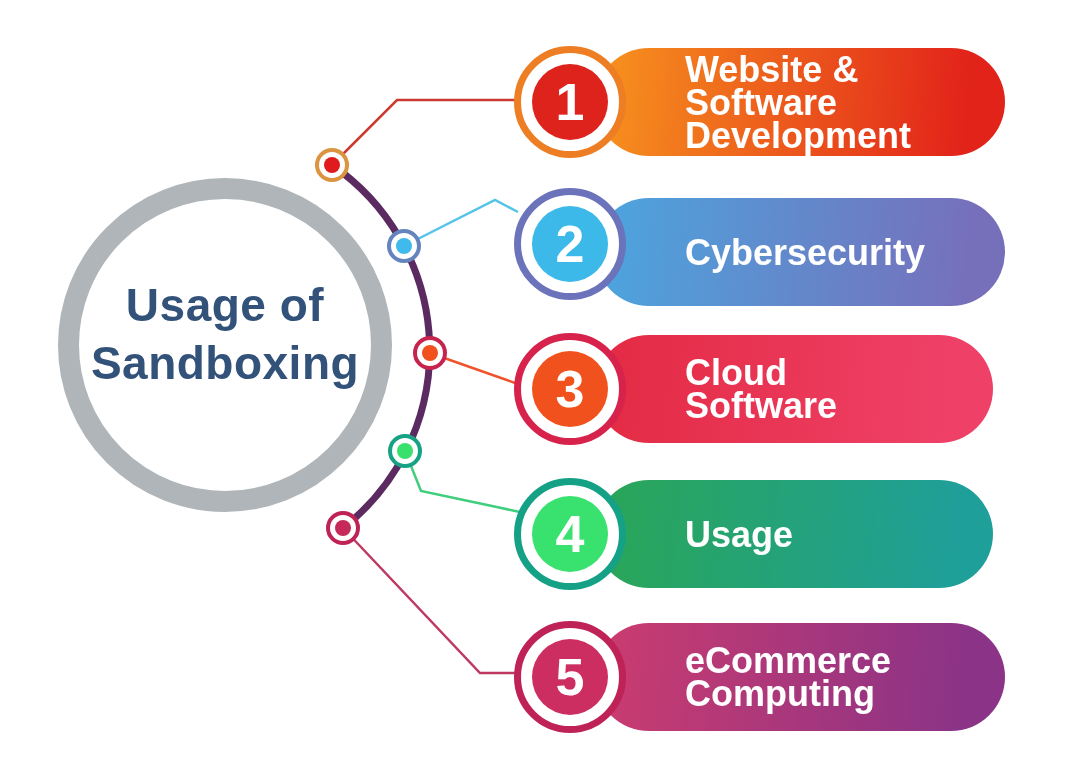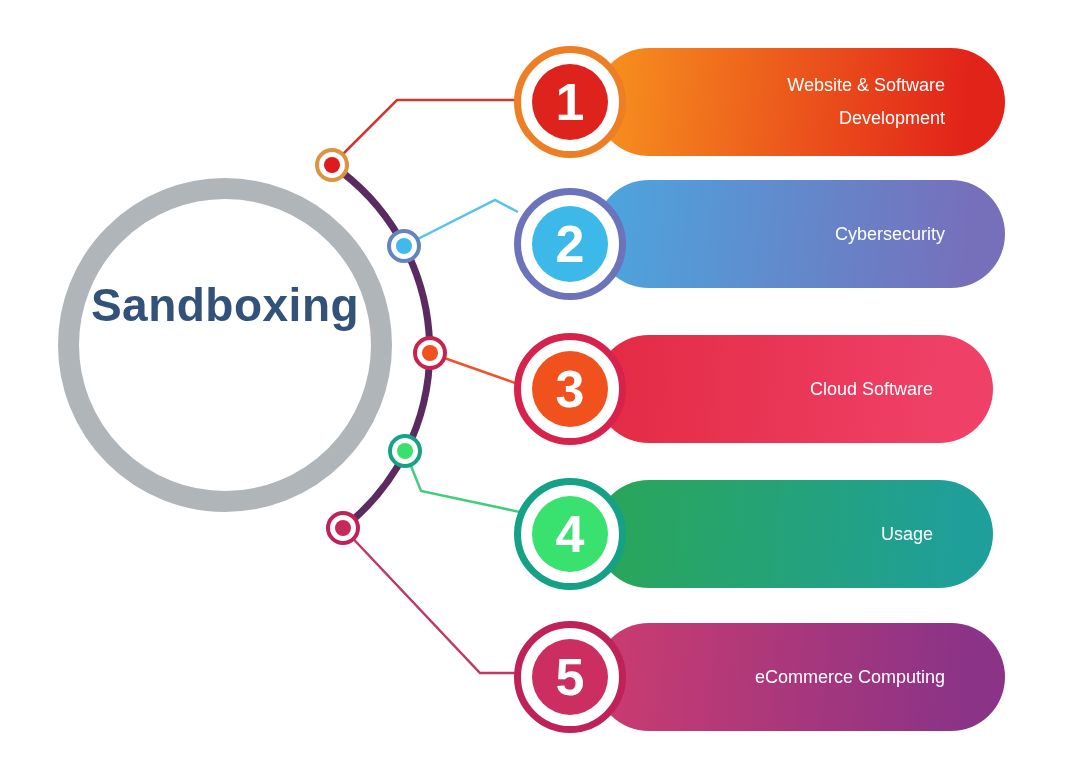--- a/index.html
+++ b/index.html
@@ -17,21 +17,21 @@
     position:absolute;left:45px;top:276px;width:360px;z-index:3;
     text-align:center;font-weight:700;font-size:46px;line-height:58px;color:#33527A;
     letter-spacing:0.5px;
   }
   
   .pill{
     position:absolute;left:595px;height:108px;border-radius:54px;z-index:4;
   }
   .pill-label{
     position:absolute;left:0;right:0;top:50%;transform:translateY(-50%);
-    text-align:right;color:#ffffff;font-weight:400;font-size:18px;line-height:33px;
+    text-align:left;color:#ffffff;font-weight:700;font-size:36px;line-height:33px;
     padding:0 60px 0 90px;
   }
   .badge{
     position:absolute;left:514px;width:98px;height:98px;border-width:7px;border-style:solid;
     border-radius:50%;background:#ffffff;z-index:5;
   }
   .badge-disc{
     position:absolute;left:11px;top:11px;width:76px;height:76px;border-radius:50%;
     display:flex;align-items:center;justify-content:center;
   }
@@ -54,40 +54,41 @@
   <polyline points="332,165 397,100 520,100" fill="none" stroke="#CB3A30" stroke-width="2.5"></polyline>
       <polyline points="404,246 495,200 518,212" fill="none" stroke="#56C4E9" stroke-width="2.5"></polyline>
       <polyline points="430,353 518,384" fill="none" stroke="#F0522C" stroke-width="2.5"></polyline>
       <polyline points="405,451 421,491 520,512" fill="none" stroke="#3FCE7C" stroke-width="2.5"></polyline>
       <polyline points="343,528 480,673 515,673" fill="none" stroke="#BE3A62" stroke-width="2.5"></polyline>
     </svg>
 
   <div id="main-circle"></div>
 
   <div id="title-block">
+    <div>Usage of</div>
     <div>Sandboxing</div>
   </div>
 
   <div id="rows">
     <div class="row">
       <div class="pill" style="top: 48px; width: 410px; background: linear-gradient(95deg, rgb(247, 148, 30) 0%, rgb(226, 35, 26) 90%);">
         <div class="pill-label">Website &amp; Software Development</div>
       </div>
       <div class="badge" style="top: 46px; border-color: rgb(238, 126, 35);">
         <div class="badge-disc" style="background: rgb(222, 35, 28);">
           <span class="badge-num">1</span>
         </div>
       </div>
       <div class="dot" style="left: 315px; top: 148px; border-color: rgb(219, 148, 64);">
         <span class="dot-core" style="background: rgb(224, 27, 30);"></span>
       </div>
     </div>
 
     <div class="row">
-      <div class="pill" style="top: 180px; width: 410px; background: linear-gradient(95deg, rgb(75, 166, 223) 0%, rgb(118, 112, 187) 90%);">
+      <div class="pill" style="top: 198px; width: 410px; background: linear-gradient(95deg, rgb(75, 166, 223) 0%, rgb(118, 112, 187) 90%);">
         <div class="pill-label">Cybersecurity</div>
       </div>
       <div class="badge" style="top: 188px; border-color: rgb(107, 116, 186);">
         <div class="badge-disc" style="background: rgb(60, 185, 233);">
           <span class="badge-num">2</span>
         </div>
       </div>
       <div class="dot" style="left: 387px; top: 229px; border-color: rgb(100, 132, 190);">
         <span class="dot-core" style="background: rgb(63, 186, 234);"></span>
       </div>

